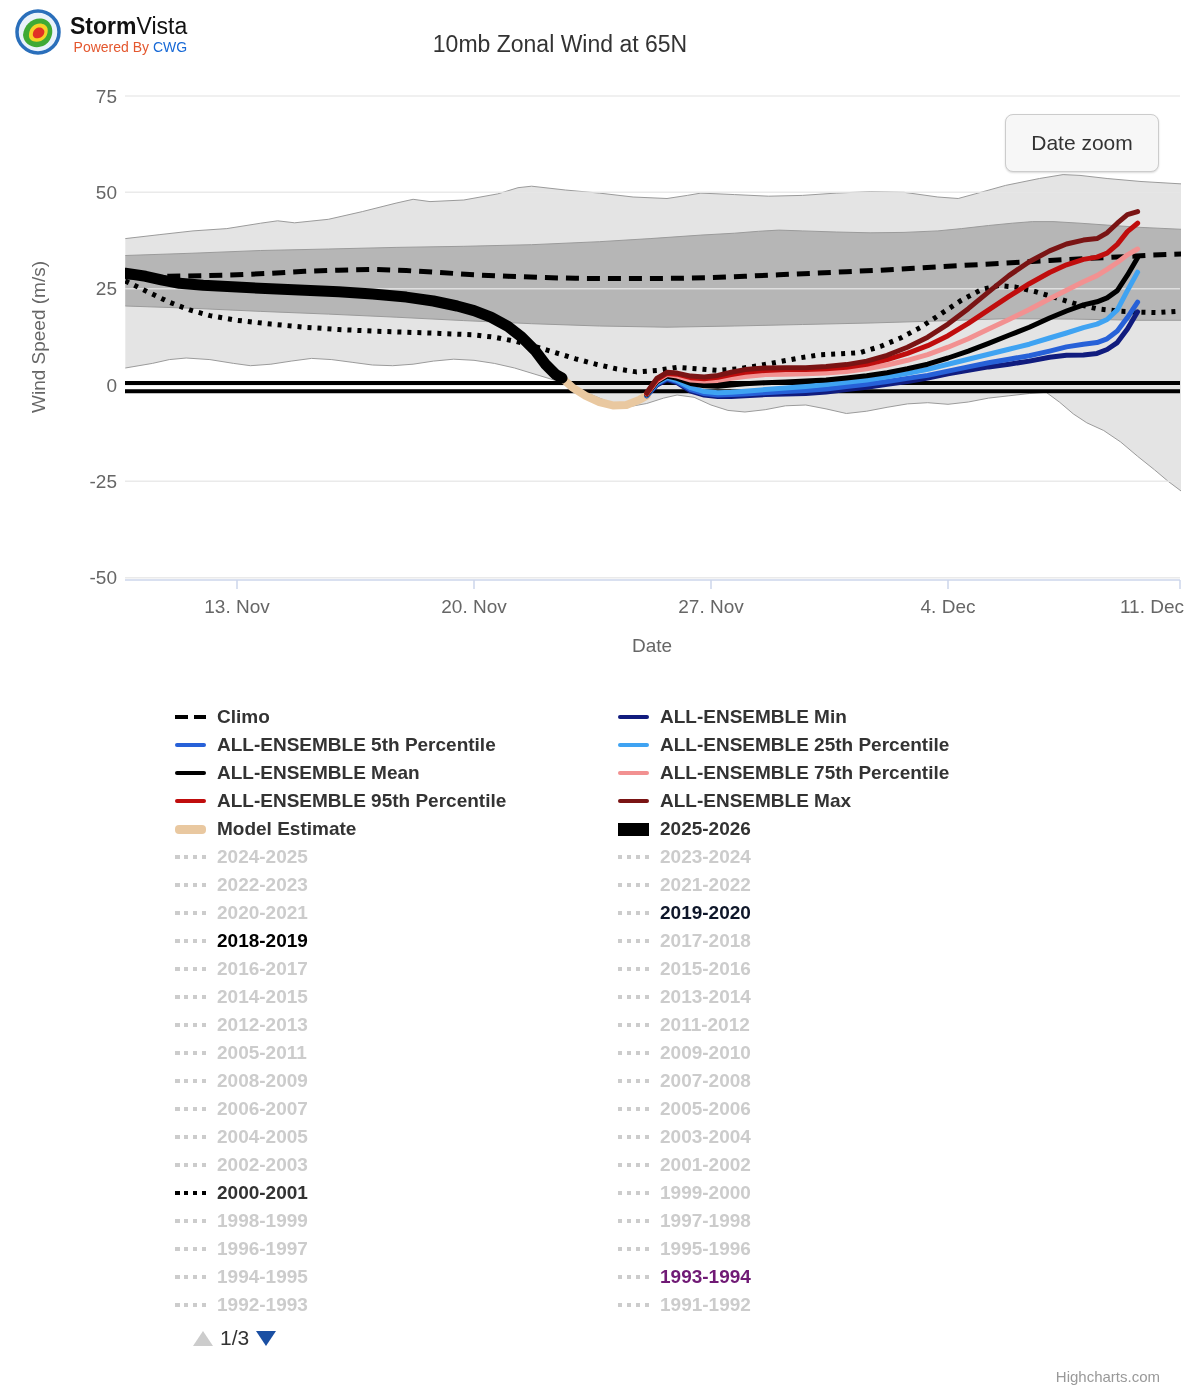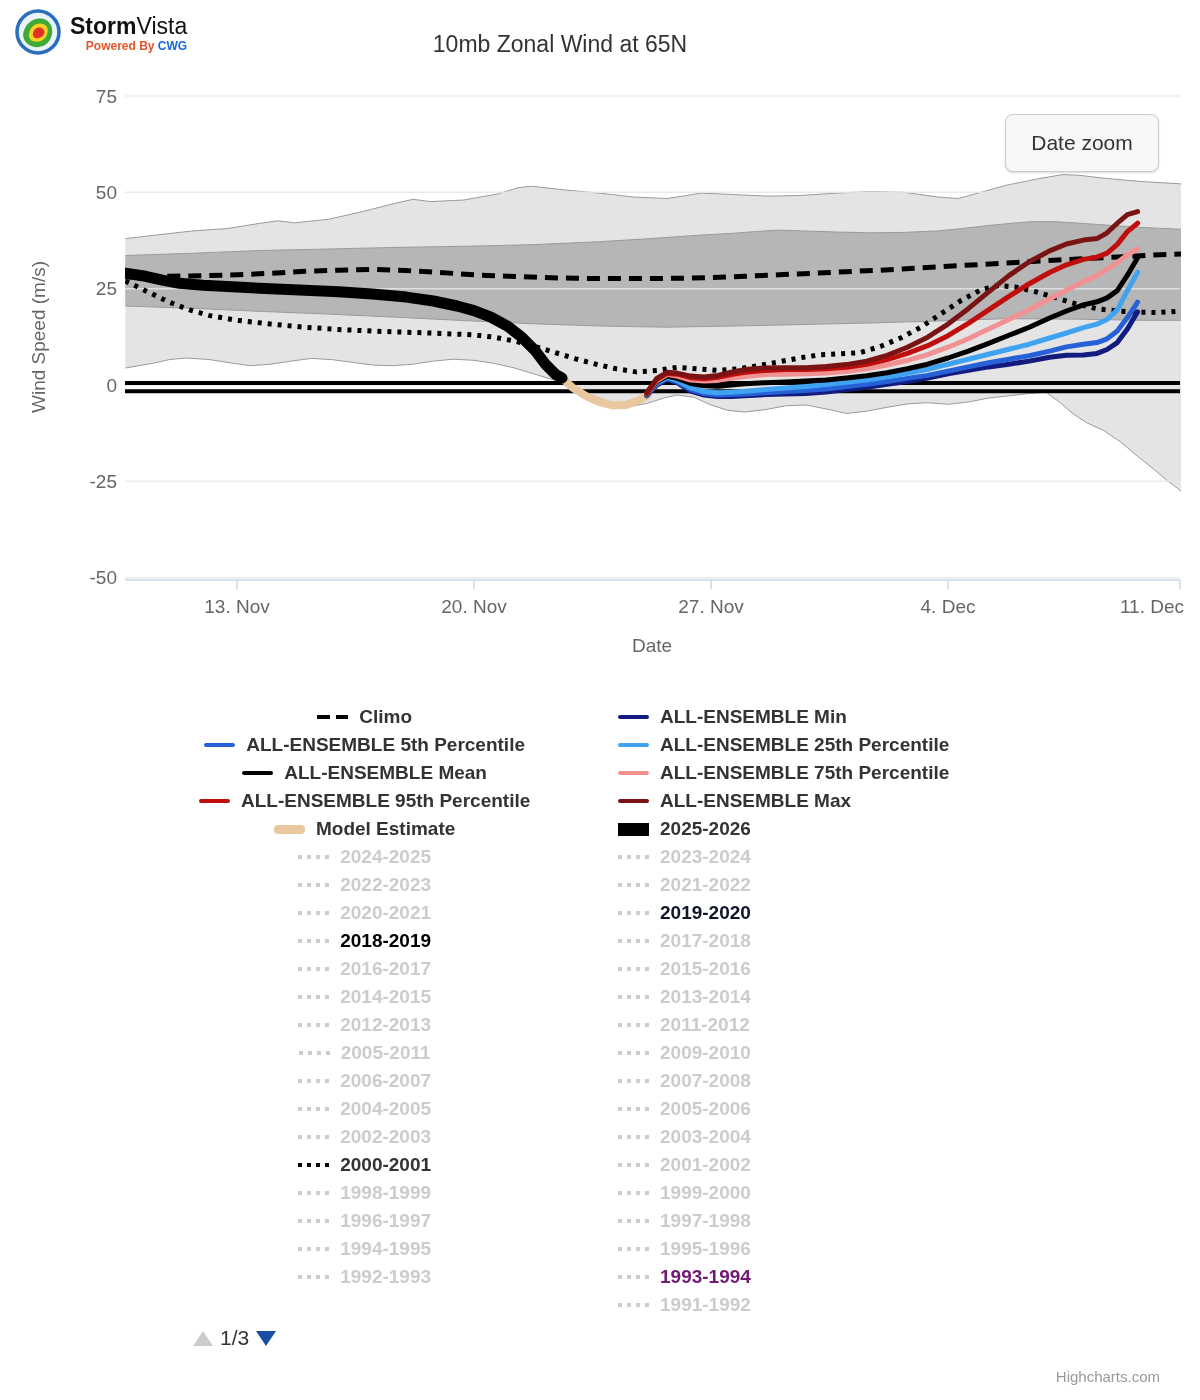--- a/index.html
+++ b/index.html
@@ -3,34 +3,34 @@
 <meta charset="utf-8">
 <style>
   html,body{margin:0;padding:0;background:#ffffff;}
   #stage{position:relative;width:1200px;height:1400px;background:#fff;overflow:hidden;
          font-family:"Liberation Sans", sans-serif;}
   
   #logo{position:absolute;top:8px;left:14px;display:flex;align-items:flex-start;gap:8px;}
   #logo .brandwrap{display:flex;flex-direction:column;align-items:flex-end;margin-top:6px;}
   #logo .brand{font-size:23px;color:#111;line-height:24px;}
   #logo .brand b{font-weight:800;}
-  #logo .powered{font-size:12px;font-weight:700;margin-top:1px;}
+  #logo .powered{font-size:14px;font-weight:400;margin-top:1px;}
   #logo .powered .pp{color:#e4572e;}
   #logo .powered .pb{color:#1769d6;}
   #chart-title{position:absolute;top:16px;left:560px;transform:translateX(-50%);
                font-size:23px;color:#333;font-weight:400;white-space:nowrap;}
   
   #reset-zoom{position:absolute;top:114px;left:1005px;width:152px;height:56px;
               background:#f7f7f7;border:1px solid #ccc;border-radius:8px;
               box-shadow:0 1px 2px rgba(0,0,0,.15);font-size:21px;color:#333;
               display:flex;align-items:center;justify-content:center;cursor:pointer;z-index:5;}
   
   #legend{position:absolute;top:703px;left:0;width:1200px;}
   .lcol{position:absolute;top:0;display:flex;flex-direction:column;}
-  #lcol0{left:199px;align-items:center;} #lcol1{left:618px;}
+  #lcol0{left:175px;} #lcol1{left:618px;}
   .lrow{height:28px;display:flex;align-items:center;gap:11px;cursor:pointer;}
   .lrow .lbl{font-size:19px;font-weight:700;white-space:nowrap;}
   .sw{display:inline-block;width:31px;flex:0 0 31px;}
   #pagination{position:absolute;top:1326px;left:193px;display:flex;align-items:center;gap:7px;}
   #pagination .pagelabel{font-size:21px;color:#333;}
   .tri-up{width:0;height:0;border-left:10px solid transparent;border-right:10px solid transparent;
           border-bottom:15px solid #cccccc;}
   .tri-down{width:0;height:0;border-left:10px solid transparent;border-right:10px solid transparent;
           border-top:15px solid #1a4fa3;cursor:pointer;}
   #credit{position:absolute;top:1368px;left:1040px;width:120px;text-align:right;
@@ -169,20 +169,24 @@
         <div class="lrow">
           <span class="sw" style="height: 4.5px; background: repeating-linear-gradient(90deg, rgb(204, 204, 204) 0px, rgb(204, 204, 204) 4.5px, transparent 4.5px, transparent 9px);"></span>
           <span class="lbl" style="color: rgb(204, 204, 204);">2012-2013</span>
         </div>
         <div class="lrow">
           <span class="sw" style="height: 4.5px; background: repeating-linear-gradient(90deg, rgb(204, 204, 204) 0px, rgb(204, 204, 204) 4.5px, transparent 4.5px, transparent 9px);"></span>
           <span class="lbl" style="color: rgb(204, 204, 204);">2005-2011</span>
         </div>
         <div class="lrow">
           <span class="sw" style="height: 4.5px; background: repeating-linear-gradient(90deg, rgb(204, 204, 204) 0px, rgb(204, 204, 204) 4.5px, transparent 4.5px, transparent 9px);"></span>
+          <span class="lbl" style="color: rgb(204, 204, 204);">2008-2009</span>
+        </div>
+        <div class="lrow">
+          <span class="sw" style="height: 4.5px; background: repeating-linear-gradient(90deg, rgb(204, 204, 204) 0px, rgb(204, 204, 204) 4.5px, transparent 4.5px, transparent 9px);"></span>
           <span class="lbl" style="color: rgb(204, 204, 204);">2006-2007</span>
         </div>
         <div class="lrow">
           <span class="sw" style="height: 4.5px; background: repeating-linear-gradient(90deg, rgb(204, 204, 204) 0px, rgb(204, 204, 204) 4.5px, transparent 4.5px, transparent 9px);"></span>
           <span class="lbl" style="color: rgb(204, 204, 204);">2004-2005</span>
         </div>
         <div class="lrow">
           <span class="sw" style="height: 4.5px; background: repeating-linear-gradient(90deg, rgb(204, 204, 204) 0px, rgb(204, 204, 204) 4.5px, transparent 4.5px, transparent 9px);"></span>
           <span class="lbl" style="color: rgb(204, 204, 204);">2002-2003</span>
         </div>

